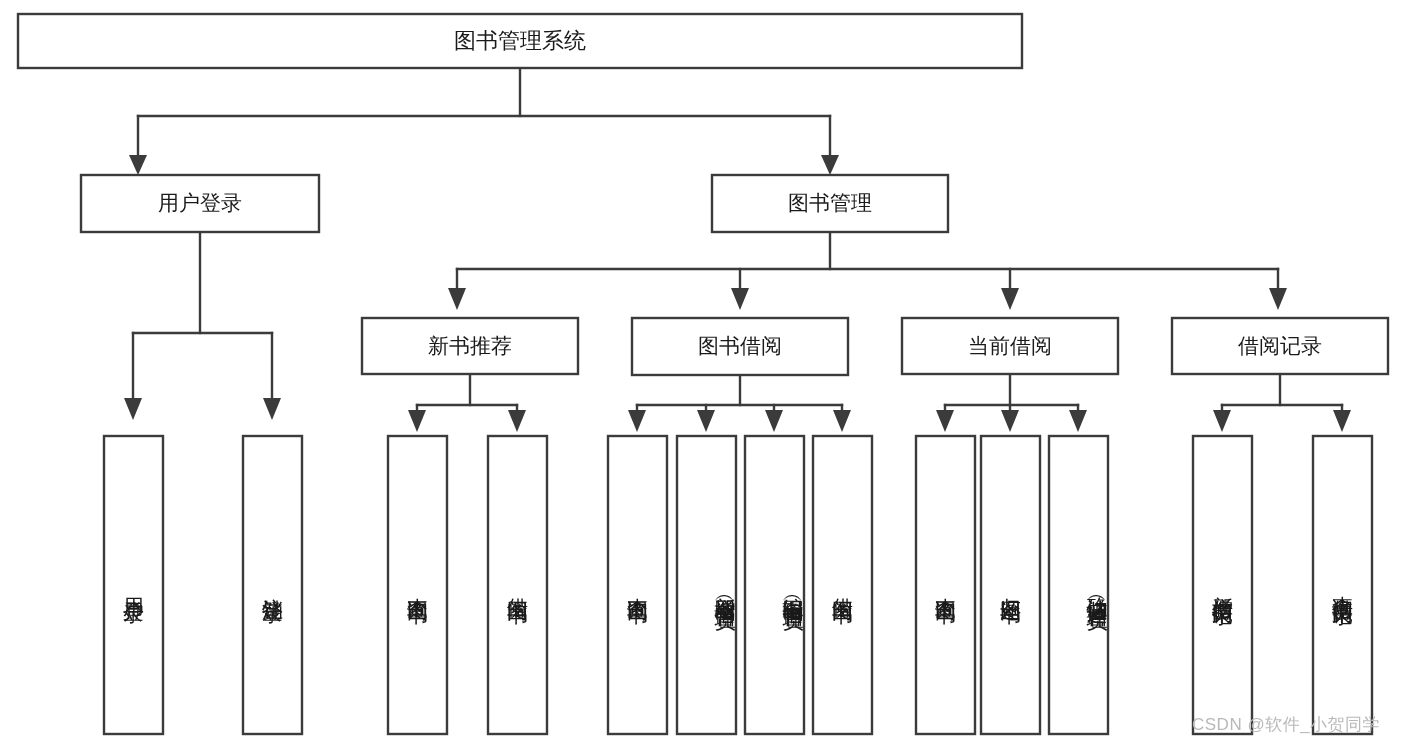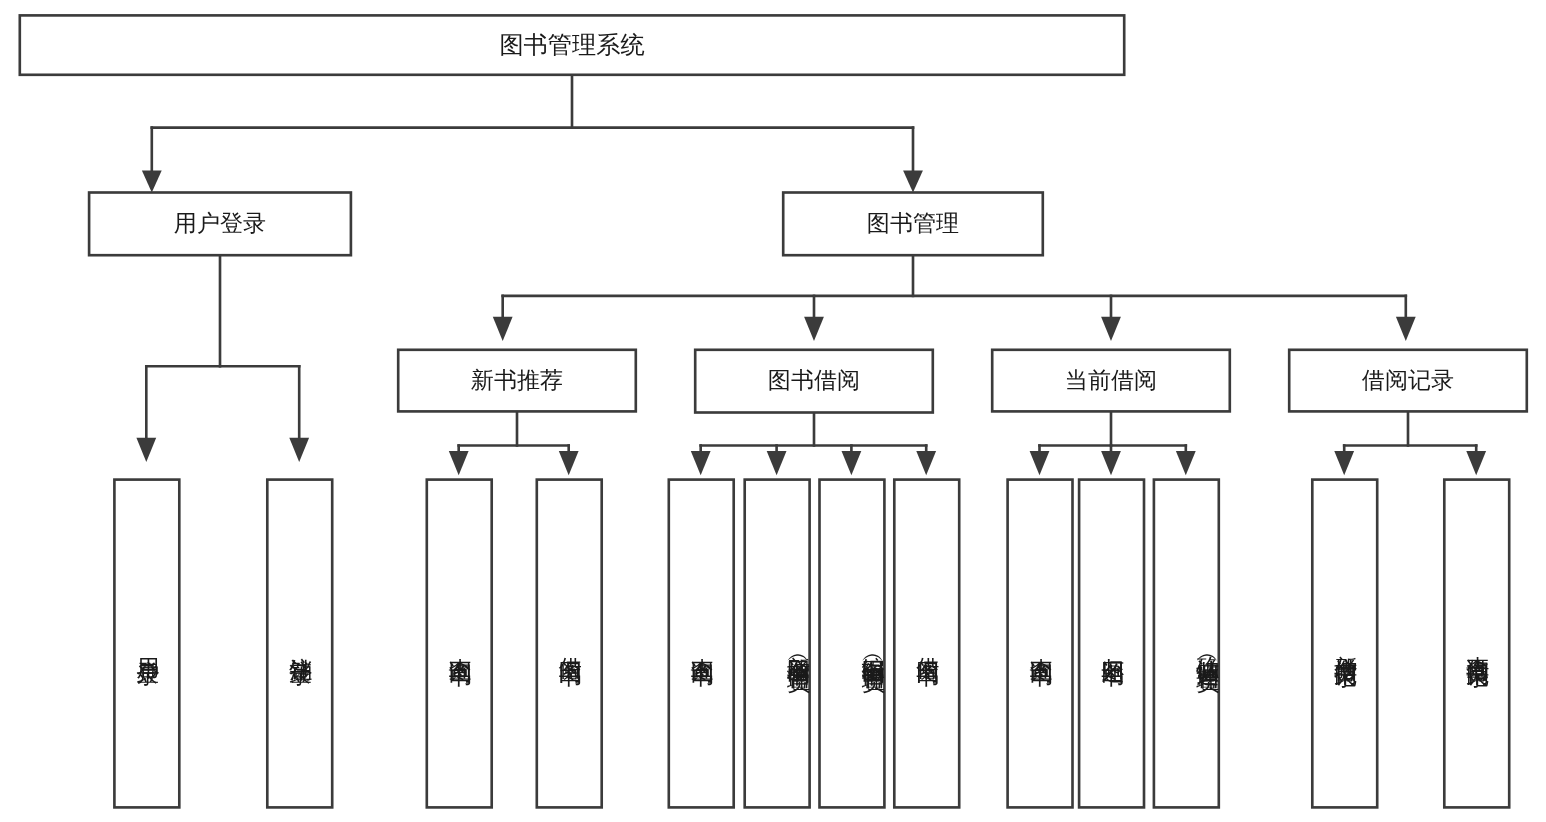--- a/index.html
+++ b/index.html
@@ -186,14 +186,15 @@
   <div class="vlabel" style="left:745px;top:436px;width:59px;height:298px;align-items:flex-start;padding-top:8px;box-sizing:border-box;">编辑图书（管理员）</div>
   <div class="vlabel" style="left:813px;top:436px;width:59px;height:298px;">借阅图书</div>
 
   <div class="vlabel" style="left:916px;top:436px;width:59px;height:298px;">查询图书</div>
   <div class="vlabel" style="left:981px;top:436px;width:59px;height:298px;">归还图书</div>
   <div class="vlabel" style="left:1049px;top:436px;width:59px;height:298px;align-items:flex-start;padding-top:8px;box-sizing:border-box;">确认归还（管理员）</div>
 
   <div class="vlabel" style="left:1193px;top:436px;width:59px;height:298px;">新增借阅记录</div>
   <div class="vlabel" style="left:1313px;top:436px;width:59px;height:298px;">查询借阅记录</div>
 
+  <div class="watermark">CSDN @软件_小贺同学</div>
 
 </div>
 
 </body></html>

